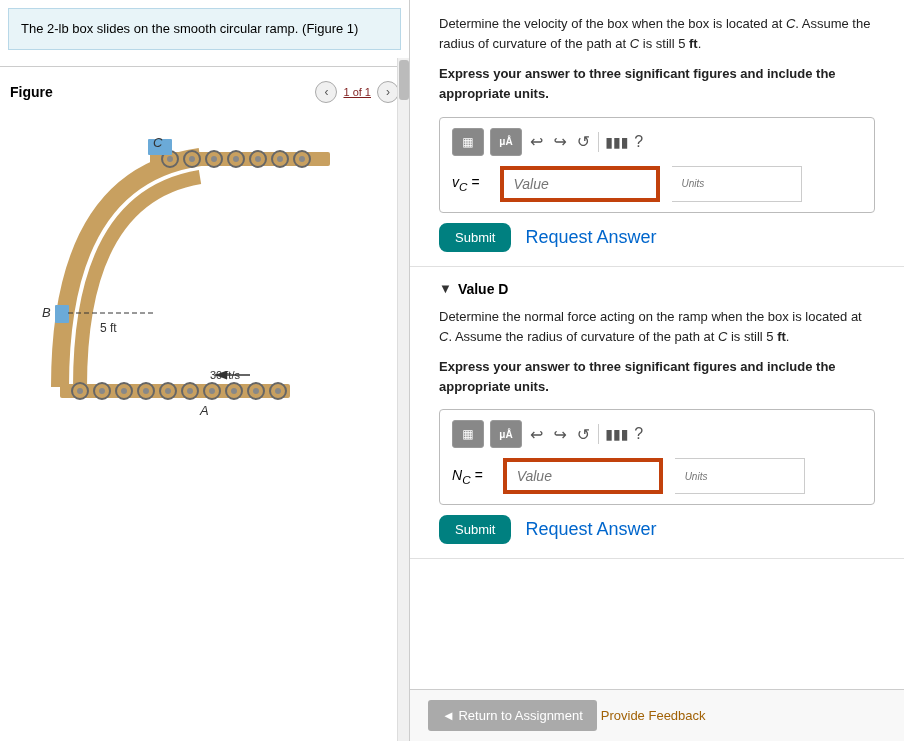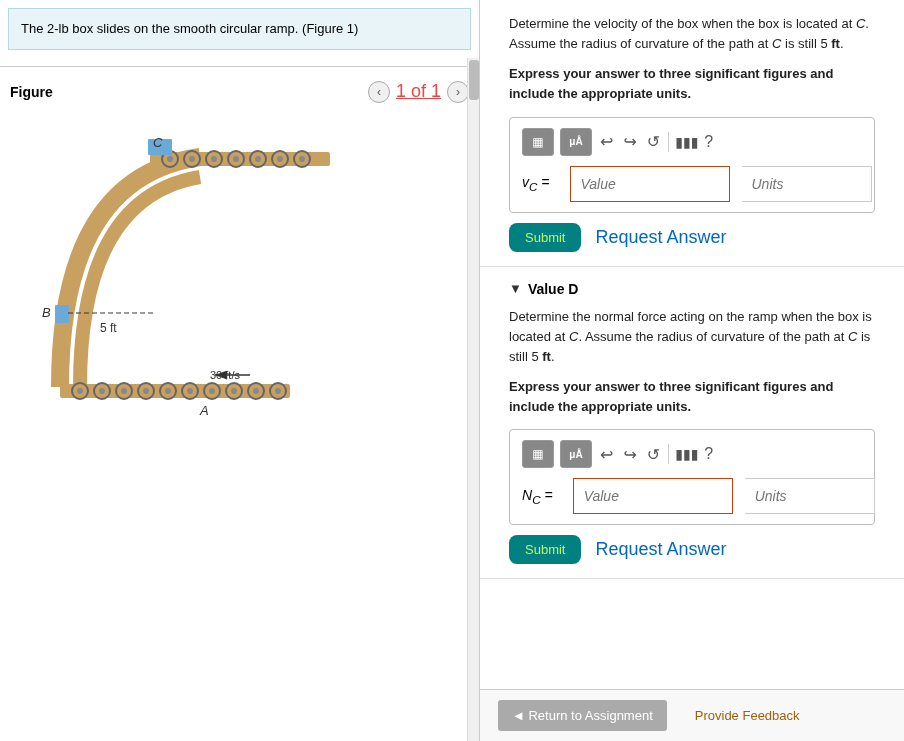--- a/index.html
+++ b/index.html
@@ -7,21 +7,21 @@
       font-family: Arial, sans-serif;
       font-size: 14px;
       background: #fff;
       display: flex;
       width: 904px;
       min-height: 741px;
     }
 
     
     .left-panel {
-      width: 480px;
+      width: 410px;
       min-height: 741px;
       border-right: 1px solid #ccc;
       display: flex;
       flex-direction: column;
     }
 
     .problem-statement {
       background: #e8f4f8;
       border: 1px solid #b8d8e8;
       padding: 10px 12px;
@@ -58,22 +58,22 @@
       border-radius: 50%;
       cursor: pointer;
       display: flex;
       align-items: center;
       justify-content: center;
       font-size: 12px;
       color: #555;
     }
 
     .figure-count {
-      font-size: 18px;
-      color: #ef4444;
+      font-size: 11px;
+      color: #7f1d1d;
       text-decoration: underline;
     }
 
     
     .figure-svg-wrap {
       width: 100%;
       height: 320px;
       position: relative;
     }
 
@@ -195,71 +195,71 @@
     }
 
     .input-label {
       font-size: 14px;
       font-style: italic;
       margin-right: 8px;
       white-space: nowrap;
     }
 
     .value-input {
-      border: 1px solid #c2410c;
+      border: 4px solid #c2410c;
       height: 36px;
       width: 160px;
       padding: 0 10px;
       font-size: 14px;
       color: #a21caf;
       font-style: italic;
       outline: none;
     }
 
     .units-input {
       border: 1px solid #ccc;
       border-left: none;
       height: 36px;
       width: 130px;
       padding: 0 10px;
-      font-size: 14px;
+      font-size: 10px;
       color: #aaa;
       font-style: italic;
       outline: none;
       background: #fff;
     }
 
     .action-row {
       display: flex;
       align-items: center;
       gap: 14px;
       margin-top: 4px;
     }
 
     .submit-btn {
       background: #008080;
-      color: #bef264;
+      color: #ffffff;
       border: none;
       border-radius: 8px;
       padding: 7px 16px;
       font-size: 13px;
       cursor: pointer;
     }
 
     .request-link {
       color: #0066cc;
       text-decoration: none;
       font-size: 18px;
       cursor: pointer;
     }
 
     .bottom-bar {
       display: flex;
       align-items: center;
-      gap: 28px;
+      gap: 4px;
       padding: 10px 18px;
       border-top: 1px solid #ccc;
       background: #f8f8f8;
       margin-top: auto;
     }
 
     .return-btn {
       background: #aaa;
       color: #fff;
       border: none;

